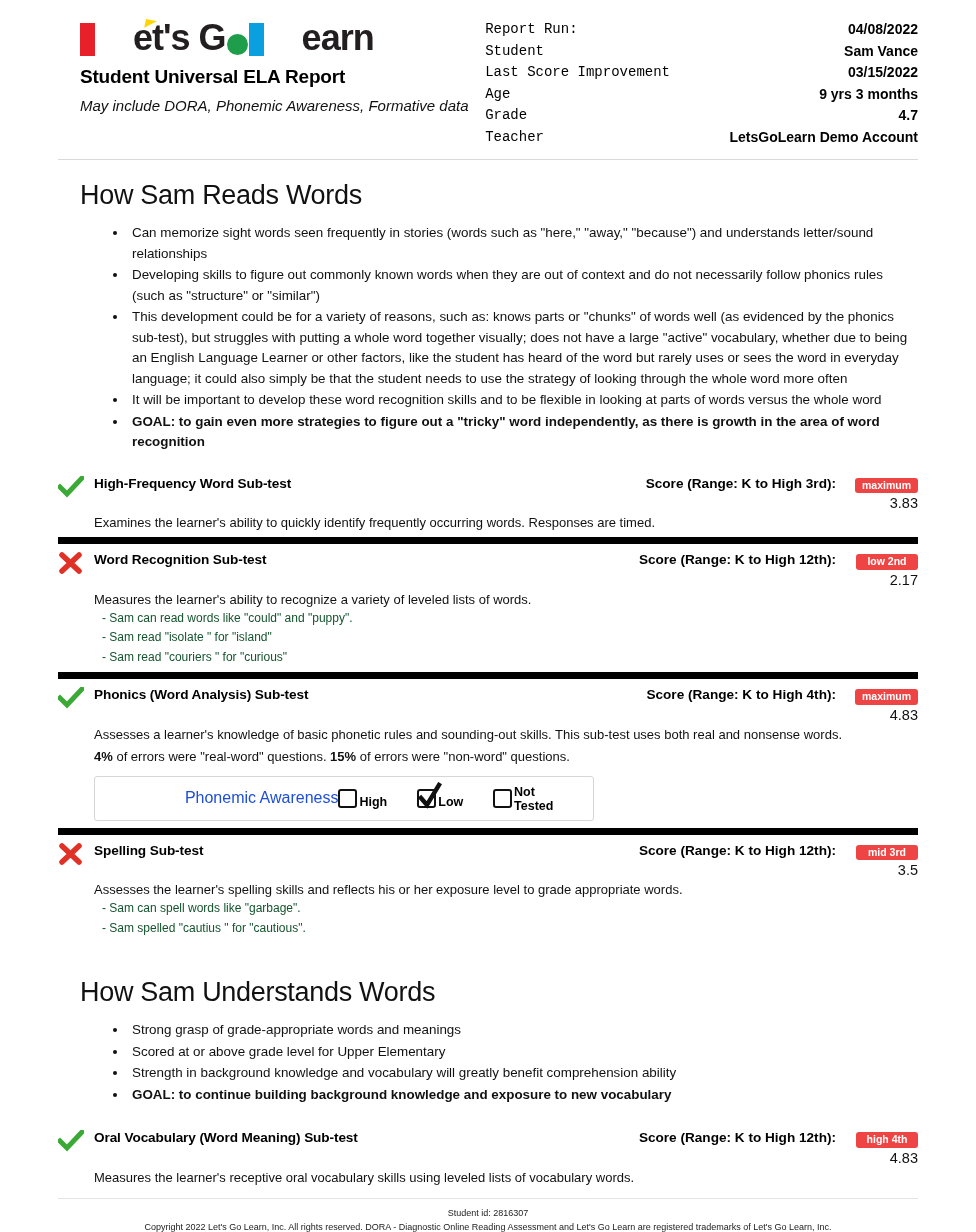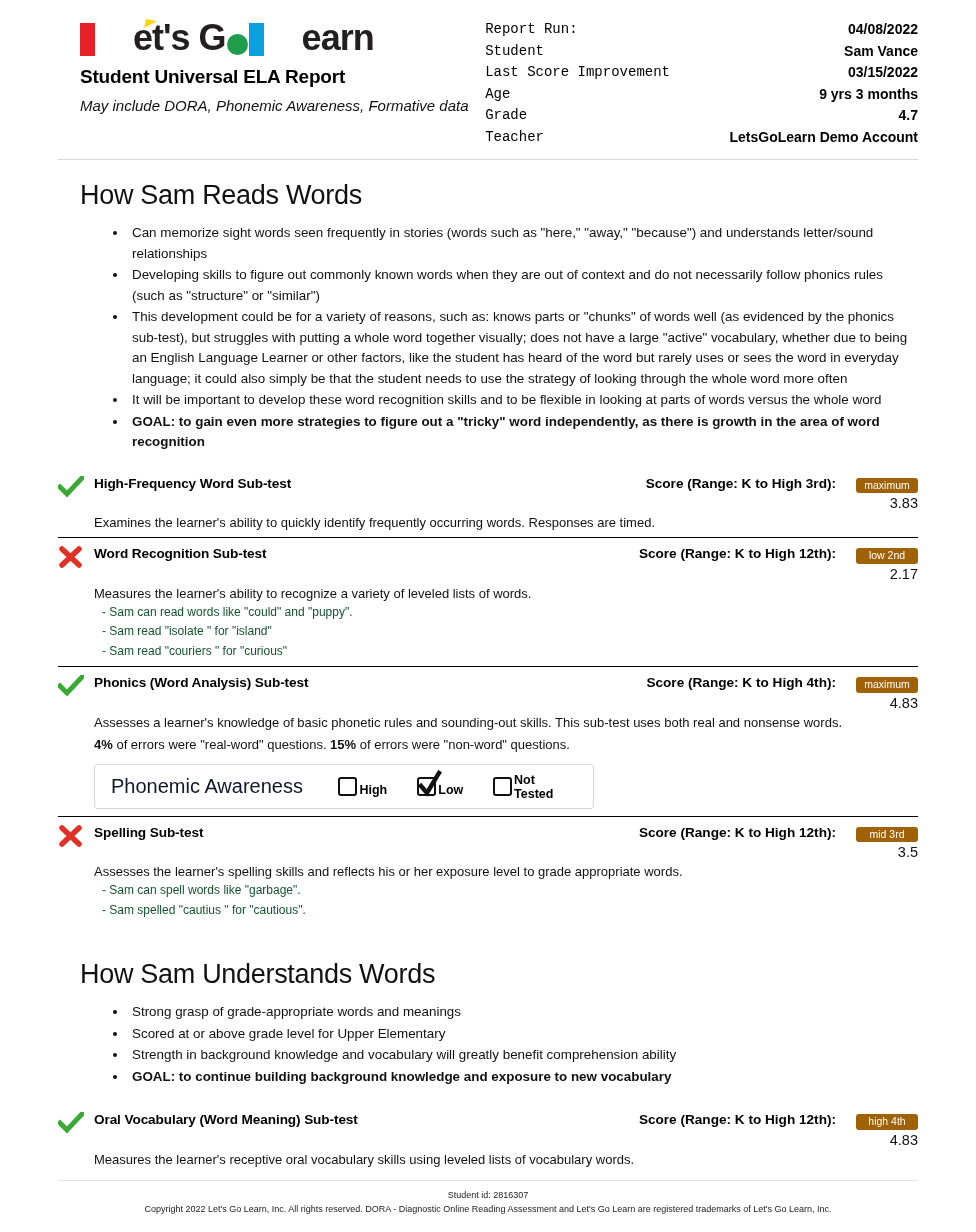--- a/index.html
+++ b/index.html
@@ -49,39 +49,39 @@
   }
 
   
   ul.bullets { margin: 12px 0 0 46px; padding: 0 0 0 24px; }
   ul.bullets li { font-size: 13.4px; line-height: 20.5px; margin-bottom: 1px; padding-left: 4px; color:#111; }
   ul.bullets li.bold { font-weight: bold; }
   .bullets-narrow li { margin-bottom: 1px; }
 
   
   .subtest { position: relative; padding: 7px 0 5px 0; margin: 0 0 0 0; }
-  .subtest + .subtest { border-top: 1px solid #000000; }
+  .subtest + .subtest { border-top: 7px solid #000000; }
   .subtest-top { display: flex; align-items: flex-start; }
   .mark { width: 36px; flex: 0 0 36px; padding-top: 1px; }
   .mark svg { display:block; }
   .st-name { font-size: 13.6px; font-weight: bold; flex: 1; padding-top: 1px; letter-spacing:-0.1px;}
   .st-scorelabel { font-size: 13.6px; font-weight: bold; text-align: right; padding-right: 10px; white-space: nowrap; padding-top: 1px;}
   .st-badgecol { width: 72px; flex: 0 0 72px; text-align: right; }
-  .badge { display: inline-block; background: #a16207; color: #fff; font-size: 10.5px;
-           font-weight: normal; padding: 2px 7px 3px; border-radius: 3px; line-height: 1;
+  .badge { display: inline-block; background: #ef4444; color: #fff; font-size: 10.5px;
+           font-weight: bold; padding: 2px 7px 3px; border-radius: 3px; line-height: 1;
            min-width: 62px; text-align: center; }
   .score-num { font-size: 14.5px; text-align: right; margin-top: 2px; color:#111; }
   .st-desc { font-size: 13px; line-height: 19px; margin: 2px 0 0 36px; color:#111; max-width: 760px;}
   .st-desc .b { font-weight: bold; }
   .st-detail { font-size: 12px; line-height: 19.5px; margin: 0 0 0 44px; color:#14532d; }
 
   
   .pa-box { margin: 10px 0 2px 36px; border: 1px solid #d6d6d6; border-radius: 3px;
             height: 45px; width: 500px; display: flex; align-items: center; padding: 0 16px; }
-  .pa-label { font-size: 20px; color:#0f172a; width: 230px;}
+  .pa-label { font-size: 16px; color:#1d4ed8; width: 230px; text-align: right;}
   .pa-opt { display: flex; align-items: center; margin-right: 30px; position: relative; }
   .pa-opt:last-child { margin-right: 0; }
   .cbx { width: 19px; height: 19px; border: 2px solid #111; border-radius: 3px; position: relative; }
   .cbx-label { font-size: 12.5px; font-weight: bold; margin-left: 2px; align-self: flex-end; margin-bottom:-1px;}
   .cbx .tick { position: absolute; left: -1px; top: -9px; }
 
   
   .footer-rule { border:0; border-top: 1px solid #e4e4e4; margin: 6px 0 0 0; }
   .footer { text-align: center; margin-top: 9px; }
   .footer .studentid { font-size: 9px; color: #222; }

